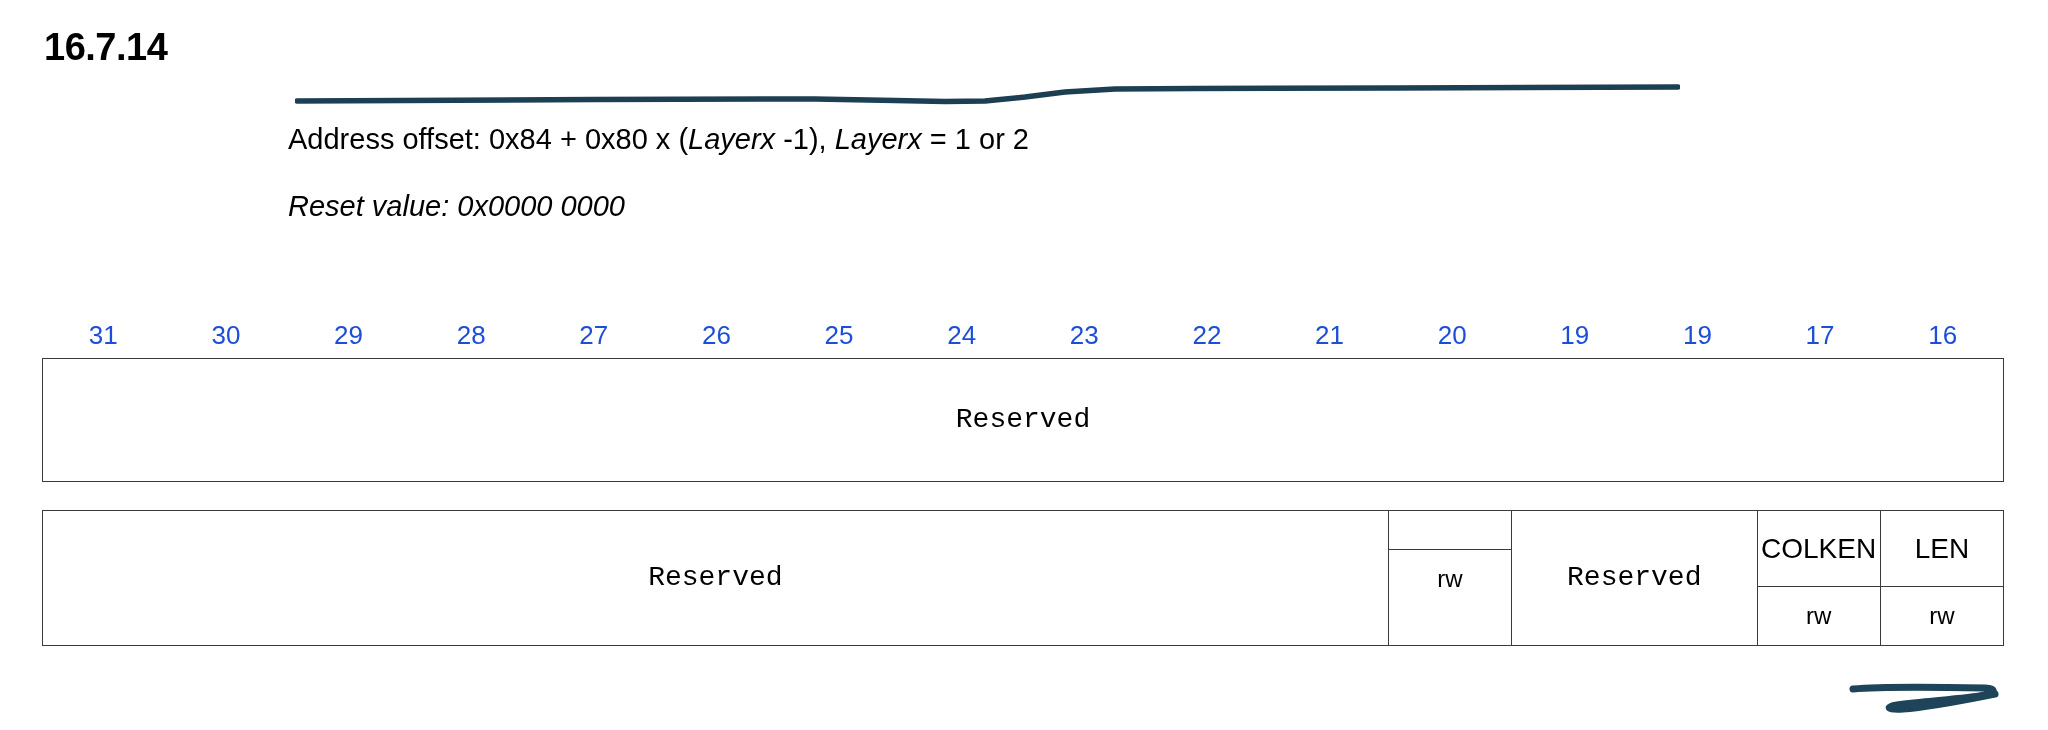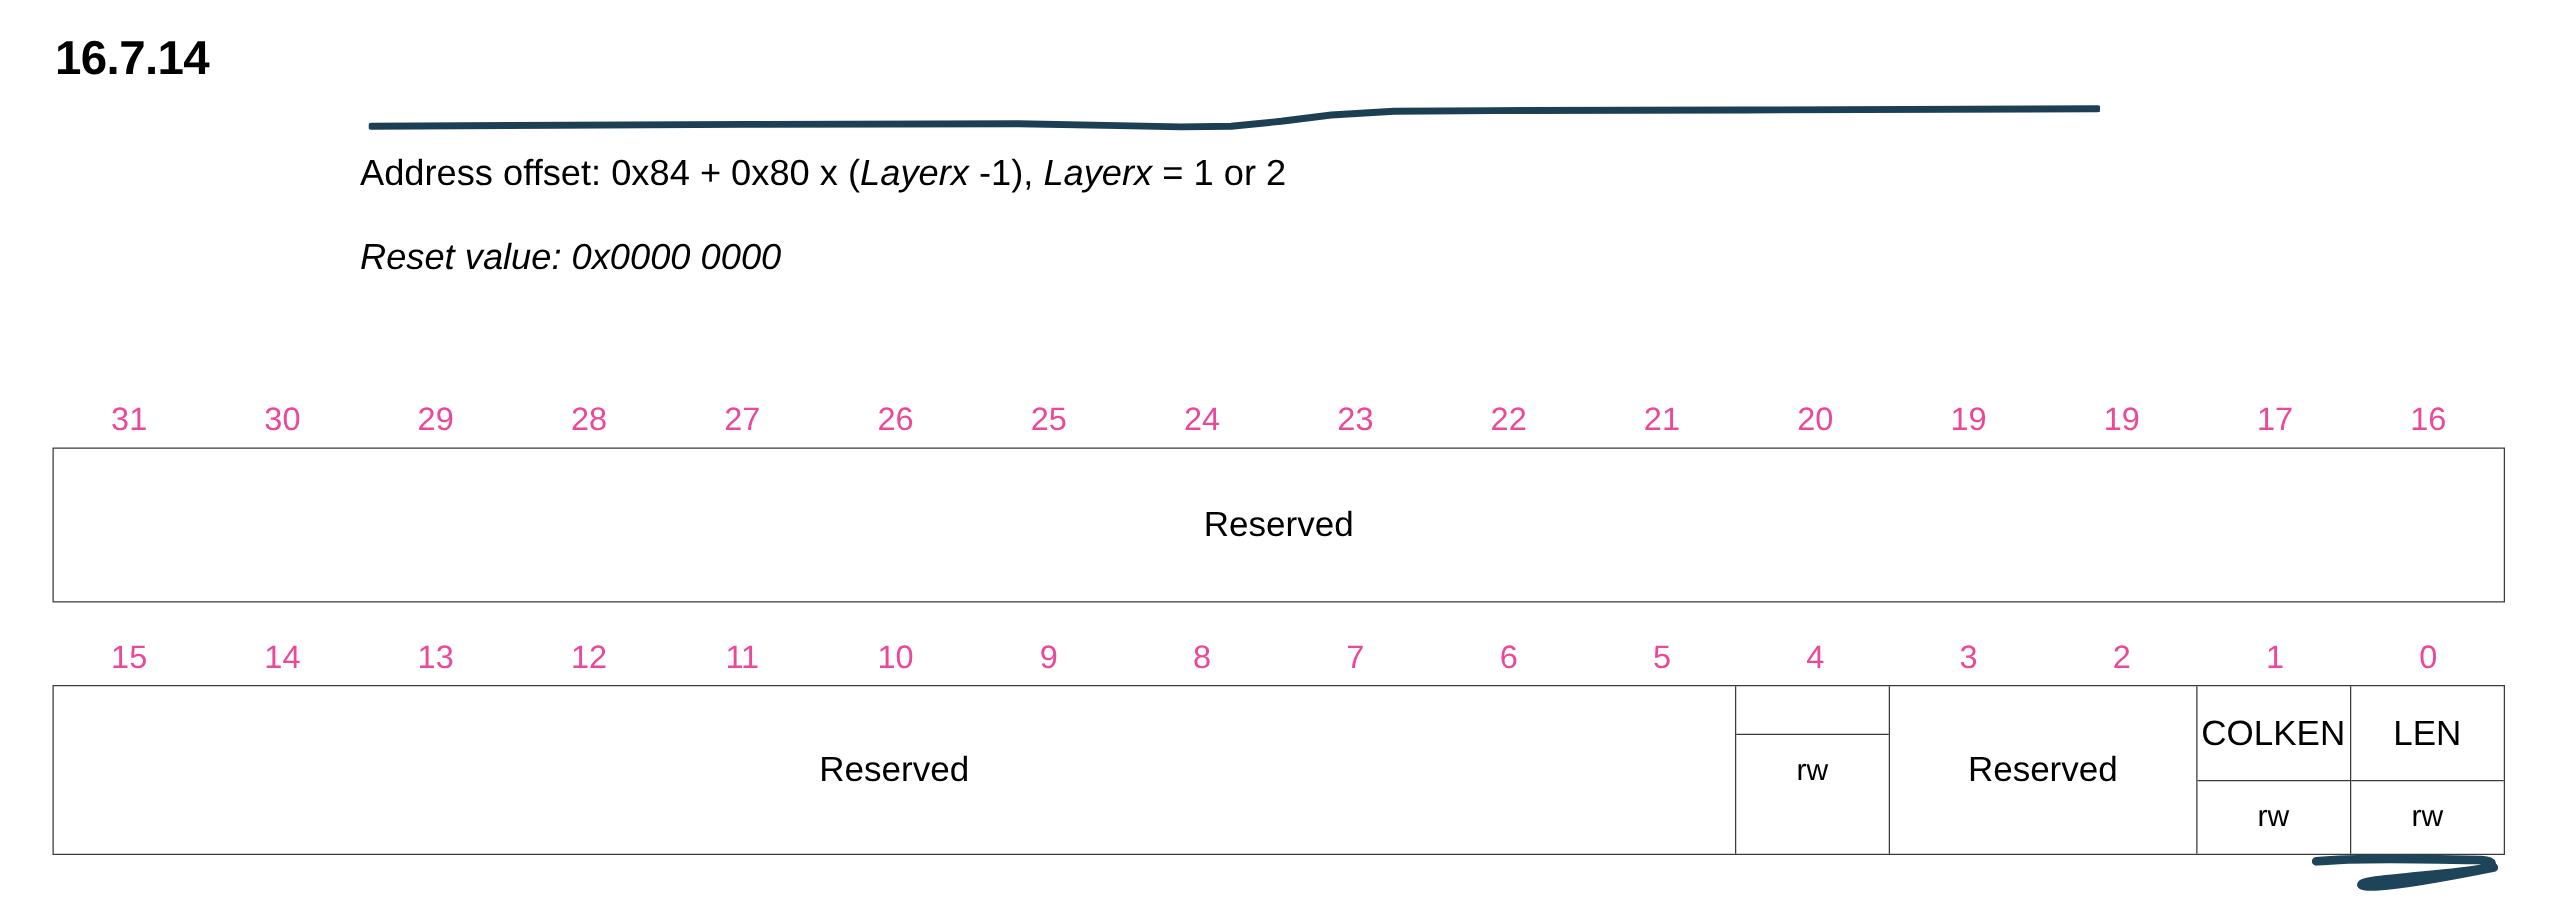--- a/index.html
+++ b/index.html
@@ -80,21 +80,21 @@
   .bit-numbers {
     display: flex;
     width: 100%;
     height: 38px;
   }
   .bit-num {
     flex: 1 1 0;
     text-align: center;
     font-size: 26px;
     line-height: 30px;
-    color: #ec4899;
+    color: #1d4ed8;
   }
 
   .reg-row {
     display: flex;
     width: 100%;
     border: 1.5px solid #3a3a3a;
     box-sizing: border-box;
     background: #fff;
   }
   .reg-row.upper-row { height: 124px; }
@@ -128,20 +128,21 @@
     display: flex;
     align-items: center;
     justify-content: center;
     height: 78px;
   }
 
   
   .field.reserved {
     align-items: flex-start;
     justify-content: center;
+    font-family: Liberation Mono, monospace;
   }
   .field.reserved .field-name {
     width: 100%;
   }
 
   
   .scribble {
     position: absolute;
     left: 1845px;
     top: 683px;
@@ -185,38 +186,20 @@
       <div class="bit-num">16</div>
     </div>
   <div class="reg-row upper-row" id="fields-upper">
       <div class="field reserved no-border" style="flex: 16 1 0px;">
         <div class="field-name">Reserved</div>
       </div>
     </div>
 </div>
 
 <div class="reg-block lower">
-  <div class="bit-numbers" id="bits-lower">
-      <div class="bit-num">15</div>
-      <div class="bit-num">14</div>
-      <div class="bit-num">13</div>
-      <div class="bit-num">12</div>
-      <div class="bit-num">11</div>
-      <div class="bit-num">10</div>
-      <div class="bit-num">9</div>
-      <div class="bit-num">8</div>
-      <div class="bit-num">7</div>
-      <div class="bit-num">6</div>
-      <div class="bit-num">5</div>
-      <div class="bit-num">4</div>
-      <div class="bit-num">3</div>
-      <div class="bit-num">2</div>
-      <div class="bit-num">1</div>
-      <div class="bit-num">0</div>
-    </div>
   <div class="reg-row lower-row" id="fields-lower">
       <div class="field reserved" style="flex: 11 1 0px;">
         <div class="field-name">Reserved</div>
       </div>
       <div class="field" style="flex: 1 1 0px;">
         <div class="field-access">rw</div>
       </div>
       <div class="field reserved" style="flex: 2 1 0px;">
         <div class="field-name">Reserved</div>
       </div>

